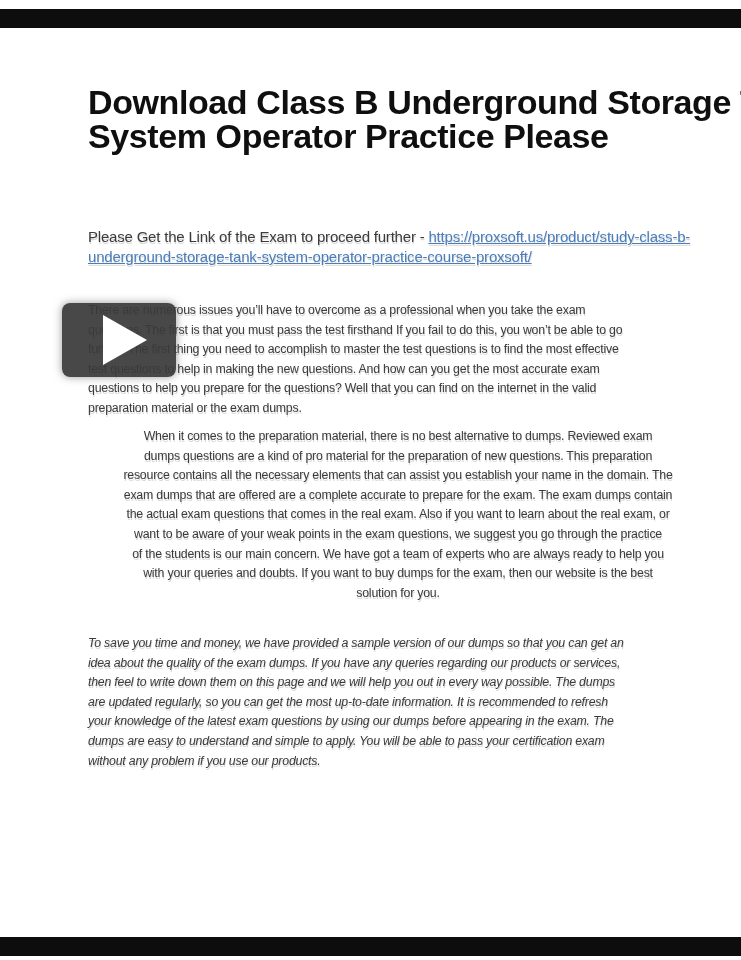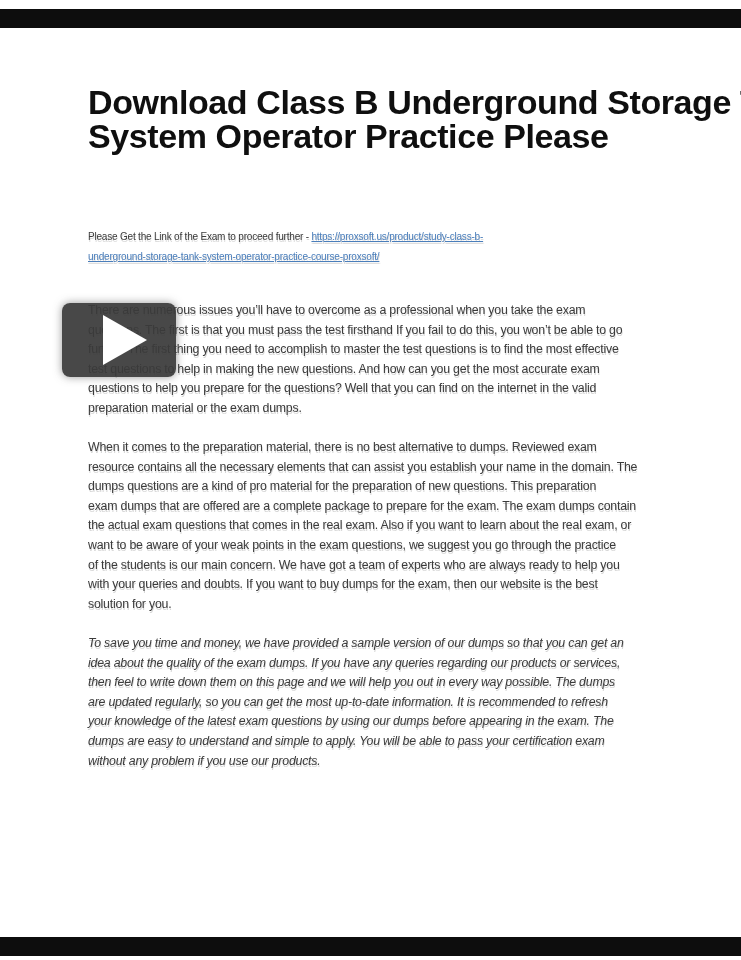--- a/index.html
+++ b/index.html
@@ -36,21 +36,21 @@
     letter-spacing: -0.4px;
     color: #0f0f0f;
   }
   .slide-title .tline { white-space: nowrap; }
 
   .intro {
     position: absolute;
     left: 88px;
     top: 227px;
     width: 600px;
-    font-size: 10px;
+    font-size: 15px;
     line-height: 20px;
     color: #3b3b3b;
     letter-spacing: -0.2px;
     text-shadow: 0.5px 1.8px 0.5px rgba(150,150,150,0.38);
     white-space: nowrap;
   }
   .intro a {
     color: #4a7ebb;
     text-decoration: underline;
     cursor: pointer;
@@ -61,21 +61,21 @@
     left: 88px;
     width: 620px;
     font-size: 12.3px;
     line-height: 19.6px;
     color: #3b3b3b;
     letter-spacing: -0.2px;
     text-shadow: 0.5px 1.8px 0.5px rgba(150,150,150,0.38);
   }
   .para .tline { white-space: nowrap; }
   .para-1 { top: 301px; }
-  .para-2 { top: 438px; }
+  .para-2 { top: 427px; text-align: center; }
   .para-3 { top: 634px; font-style: italic; }
 
   .play-button {
     position: absolute;
     left: 62px;
     top: 303px;
     width: 114px;
     height: 74px;
     background: rgba(58,58,58,0.93);
     border-radius: 8px;
@@ -114,23 +114,23 @@
   <div class="para para-1">
       <div class="tline">There are numerous issues you’ll have to overcome as a professional when you take the exam</div>
       <div class="tline">questions. The first is that you must pass the test firsthand If you fail to do this, you won’t be able to go</div>
       <div class="tline">further. The first thing you need to accomplish to master the test questions is to find the most effective</div>
       <div class="tline">test questions to help in making the new questions. And how can you get the most accurate exam</div>
       <div class="tline">questions to help you prepare for the questions? Well that you can find on the internet in the valid</div>
       <div class="tline">preparation material or the exam dumps.</div>
     </div>
   <div class="para para-2">
       <div class="tline">When it comes to the preparation material, there is no best alternative to dumps. Reviewed exam</div>
+      <div class="tline">dumps questions are a kind of pro material for the preparation of new questions. This preparation</div>
       <div class="tline">resource contains all the necessary elements that can assist you establish your name in the domain. The</div>
-      <div class="tline">dumps questions are a kind of pro material for the preparation of new questions. This preparation</div>
-      <div class="tline">exam dumps that are offered are a complete package to prepare for the exam. The exam dumps contain</div>
+      <div class="tline">exam dumps that are offered are a complete accurate to prepare for the exam. The exam dumps contain</div>
       <div class="tline">the actual exam questions that comes in the real exam. Also if you want to learn about the real exam, or</div>
       <div class="tline">want to be aware of your weak points in the exam questions, we suggest you go through the practice</div>
       <div class="tline">of the students is our main concern. We have got a team of experts who are always ready to help you</div>
       <div class="tline">with your queries and doubts. If you want to buy dumps for the exam, then our website is the best</div>
       <div class="tline">solution for you.</div>
     </div>
   <div class="para para-3">
       <div class="tline">To save you time and money, we have provided a sample version of our dumps so that you can get an</div>
       <div class="tline">idea about the quality of the exam dumps. If you have any queries regarding our products or services,</div>
       <div class="tline">then feel to write down them on this page and we will help you out in every way possible. The dumps</div>

